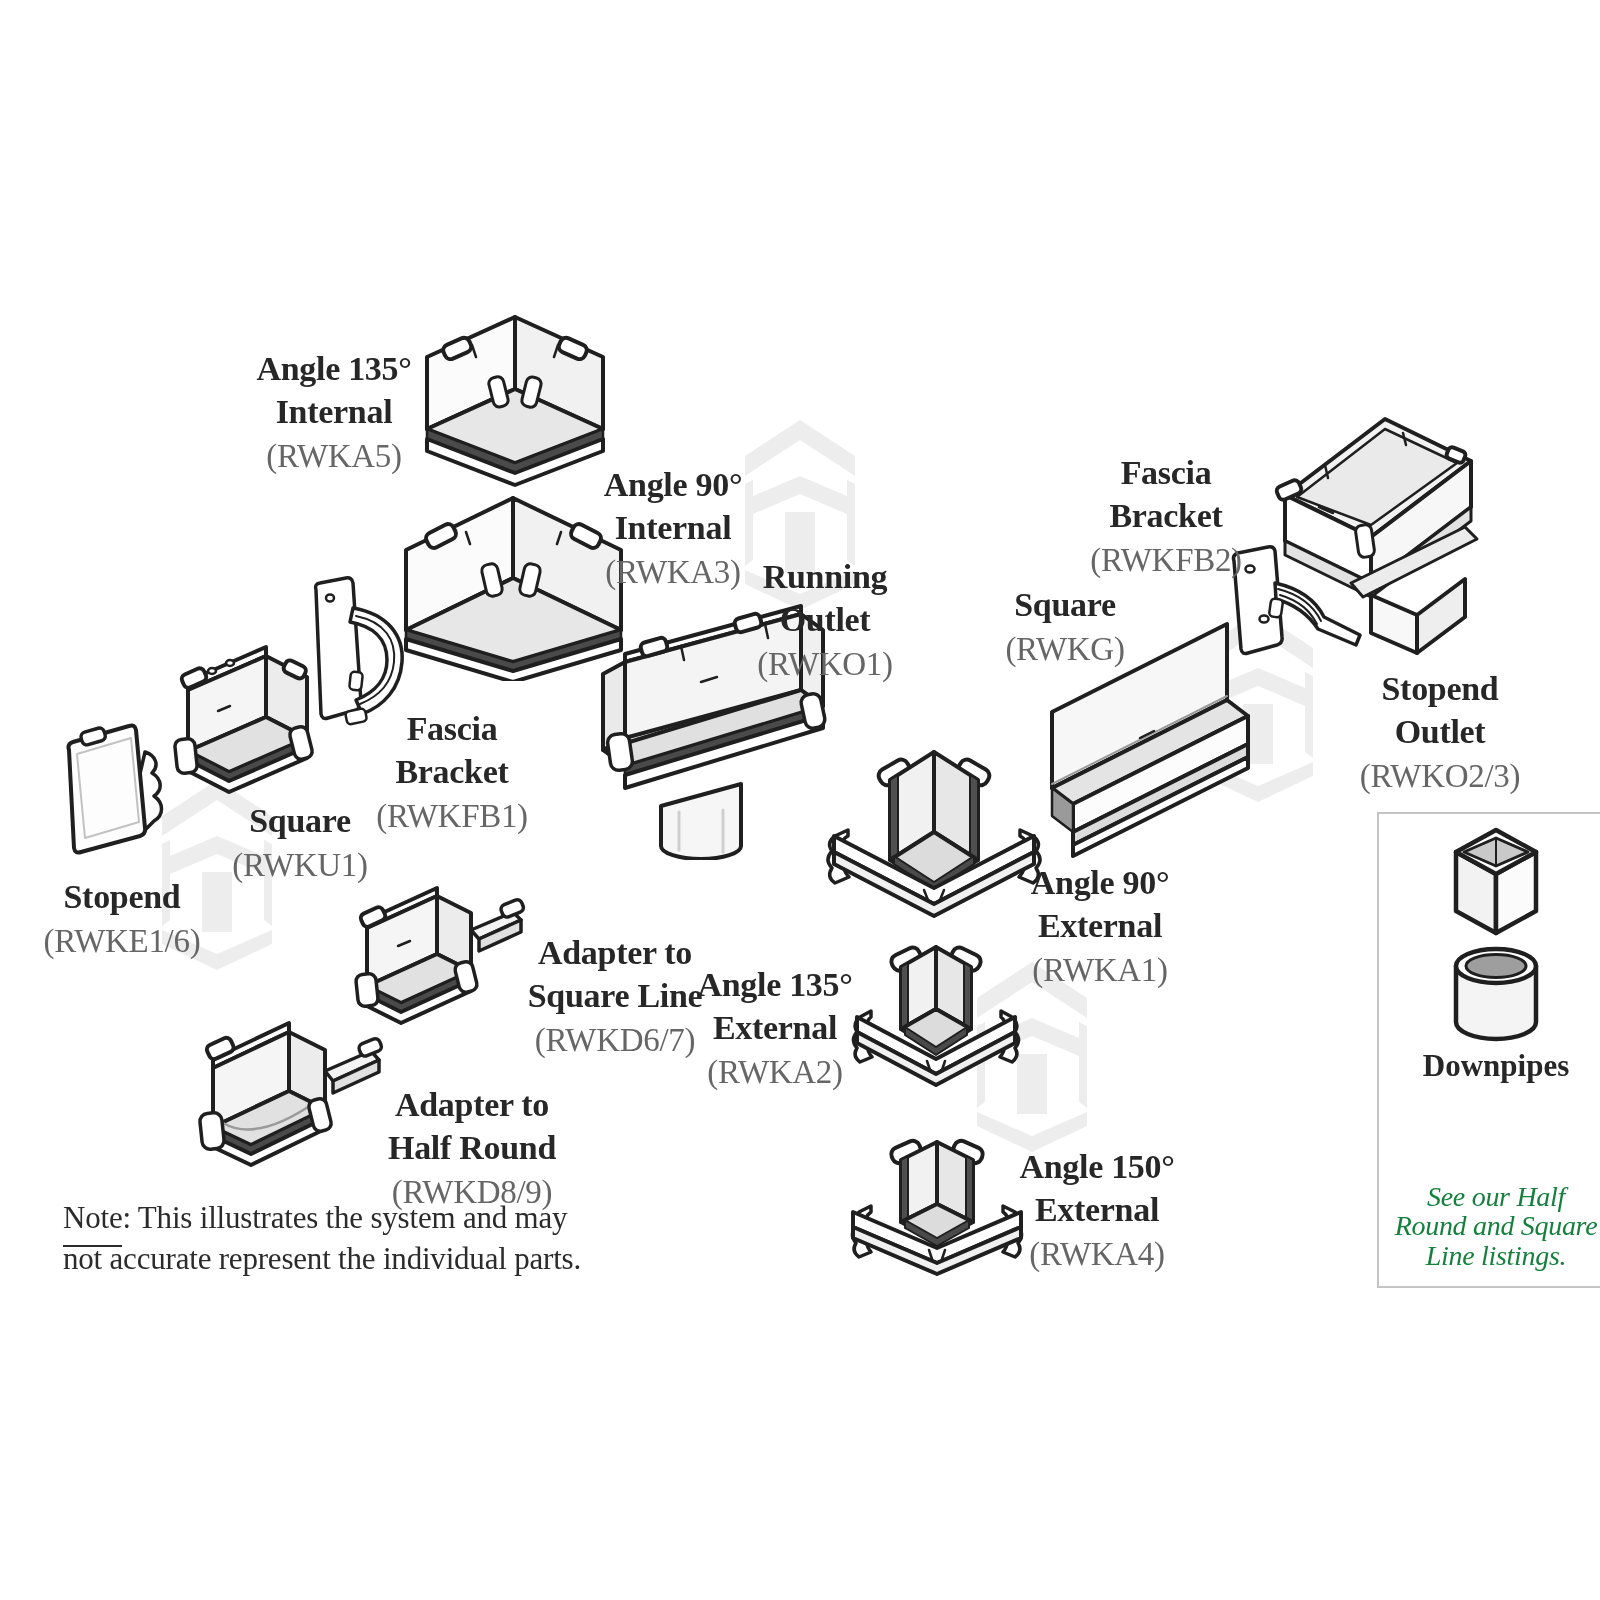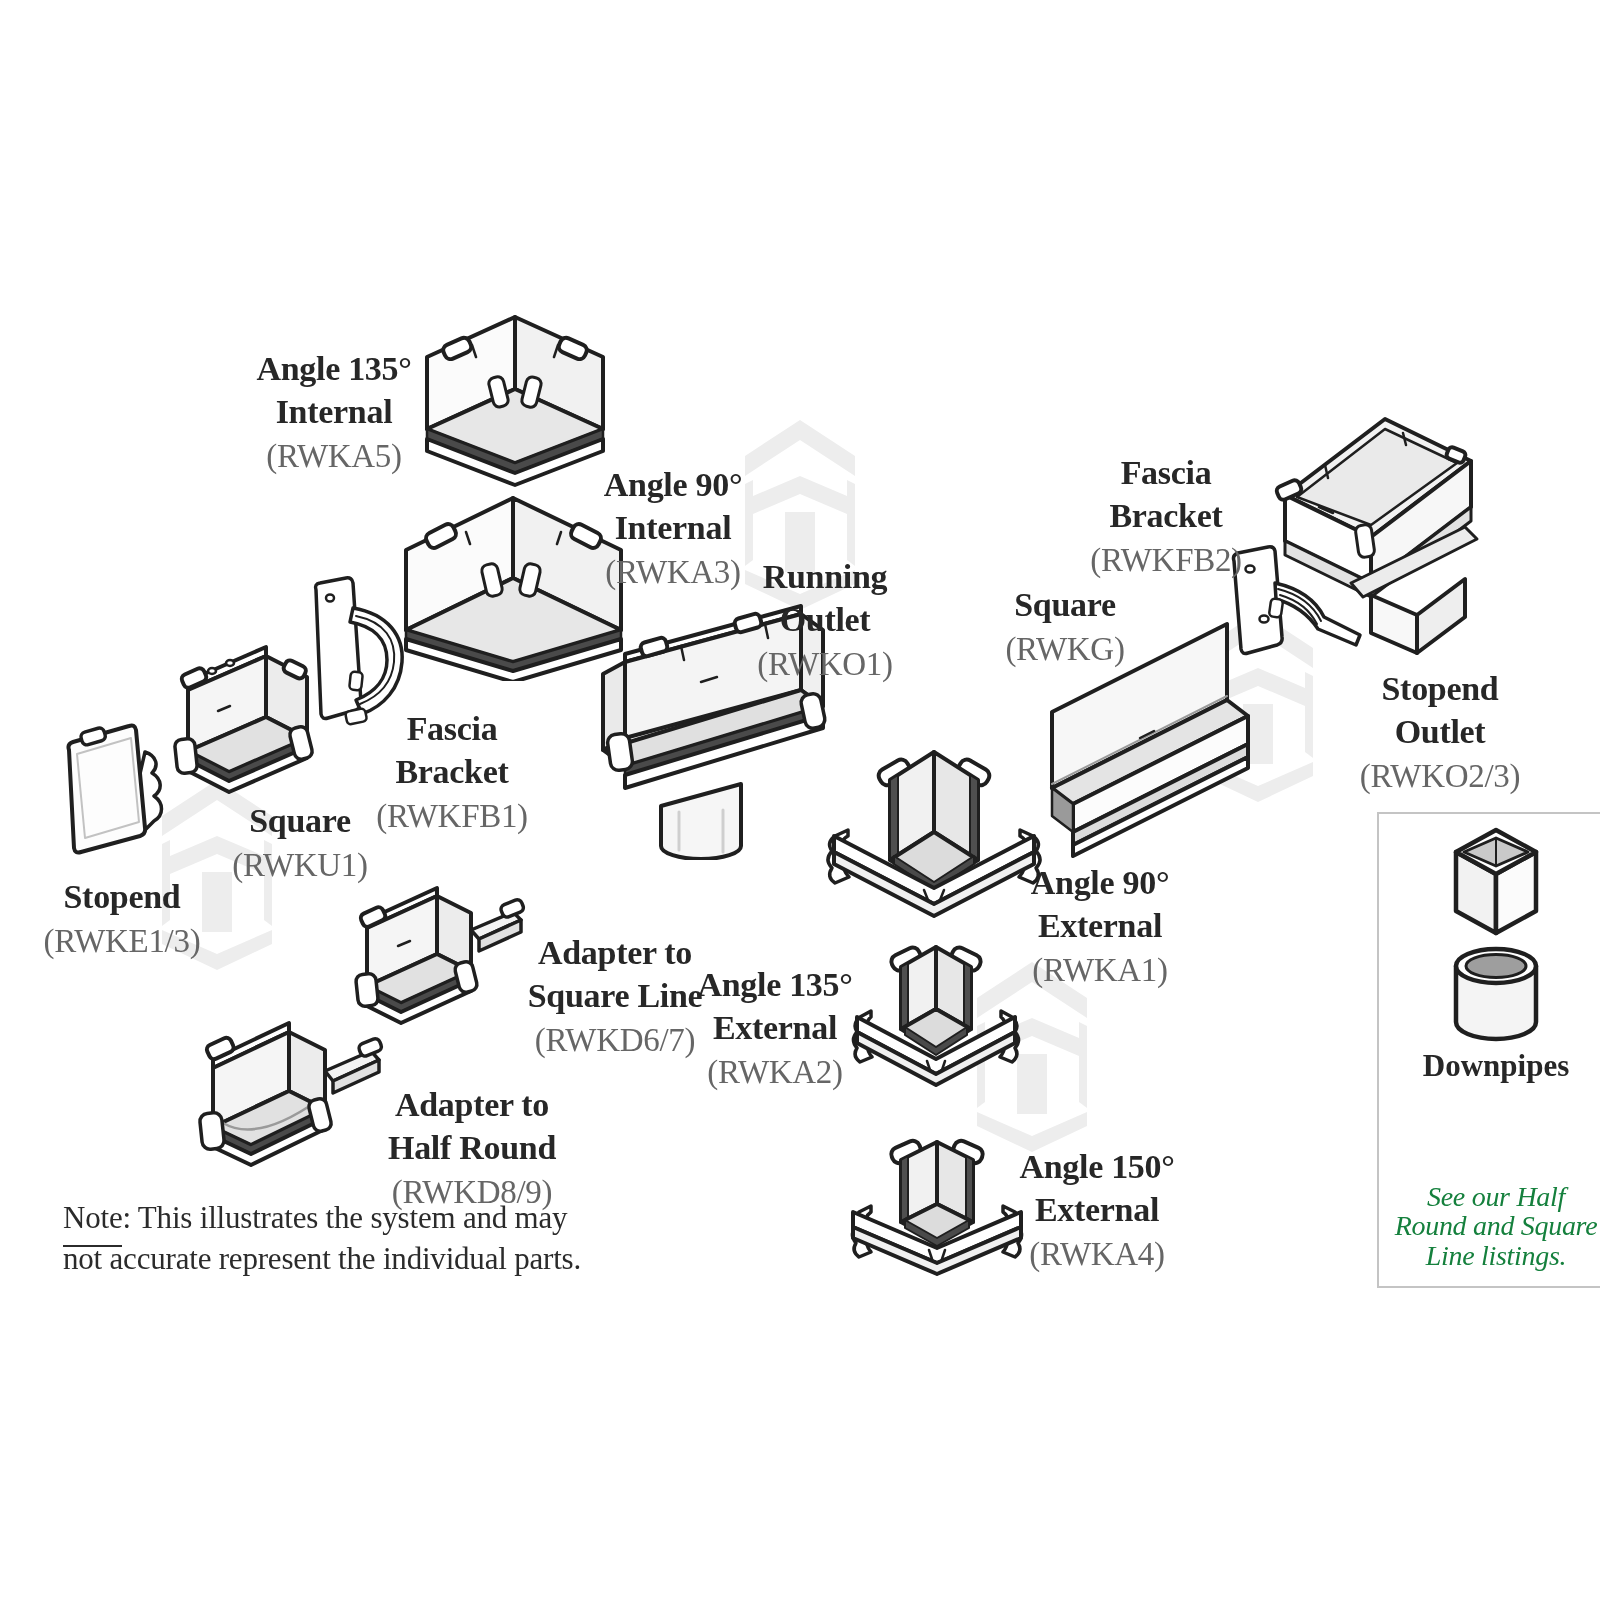--- a/index.html
+++ b/index.html
@@ -356,21 +356,21 @@
     <div class="nm">Square</div>
     <div class="cd">(RWKU1)</div>
   </div>
   <div class="label" style="left:332px;top:708px">
     <div class="nm">Fascia
 Bracket</div>
     <div class="cd">(RWKFB1)</div>
   </div>
   <div class="label" style="left:2px;top:876px">
     <div class="nm">Stopend</div>
-    <div class="cd">(RWKE1/3)</div>
+    <div class="cd">(RWKE1/6)</div>
   </div>
   <div class="label" style="left:495px;top:932px">
     <div class="nm">Adapter to
 Square Line</div>
     <div class="cd">(RWKD6/7)</div>
   </div>
   <div class="label" style="left:352px;top:1084px">
     <div class="nm">Adapter to
 Half Round</div>
     <div class="cd">(RWKD8/9)</div>

